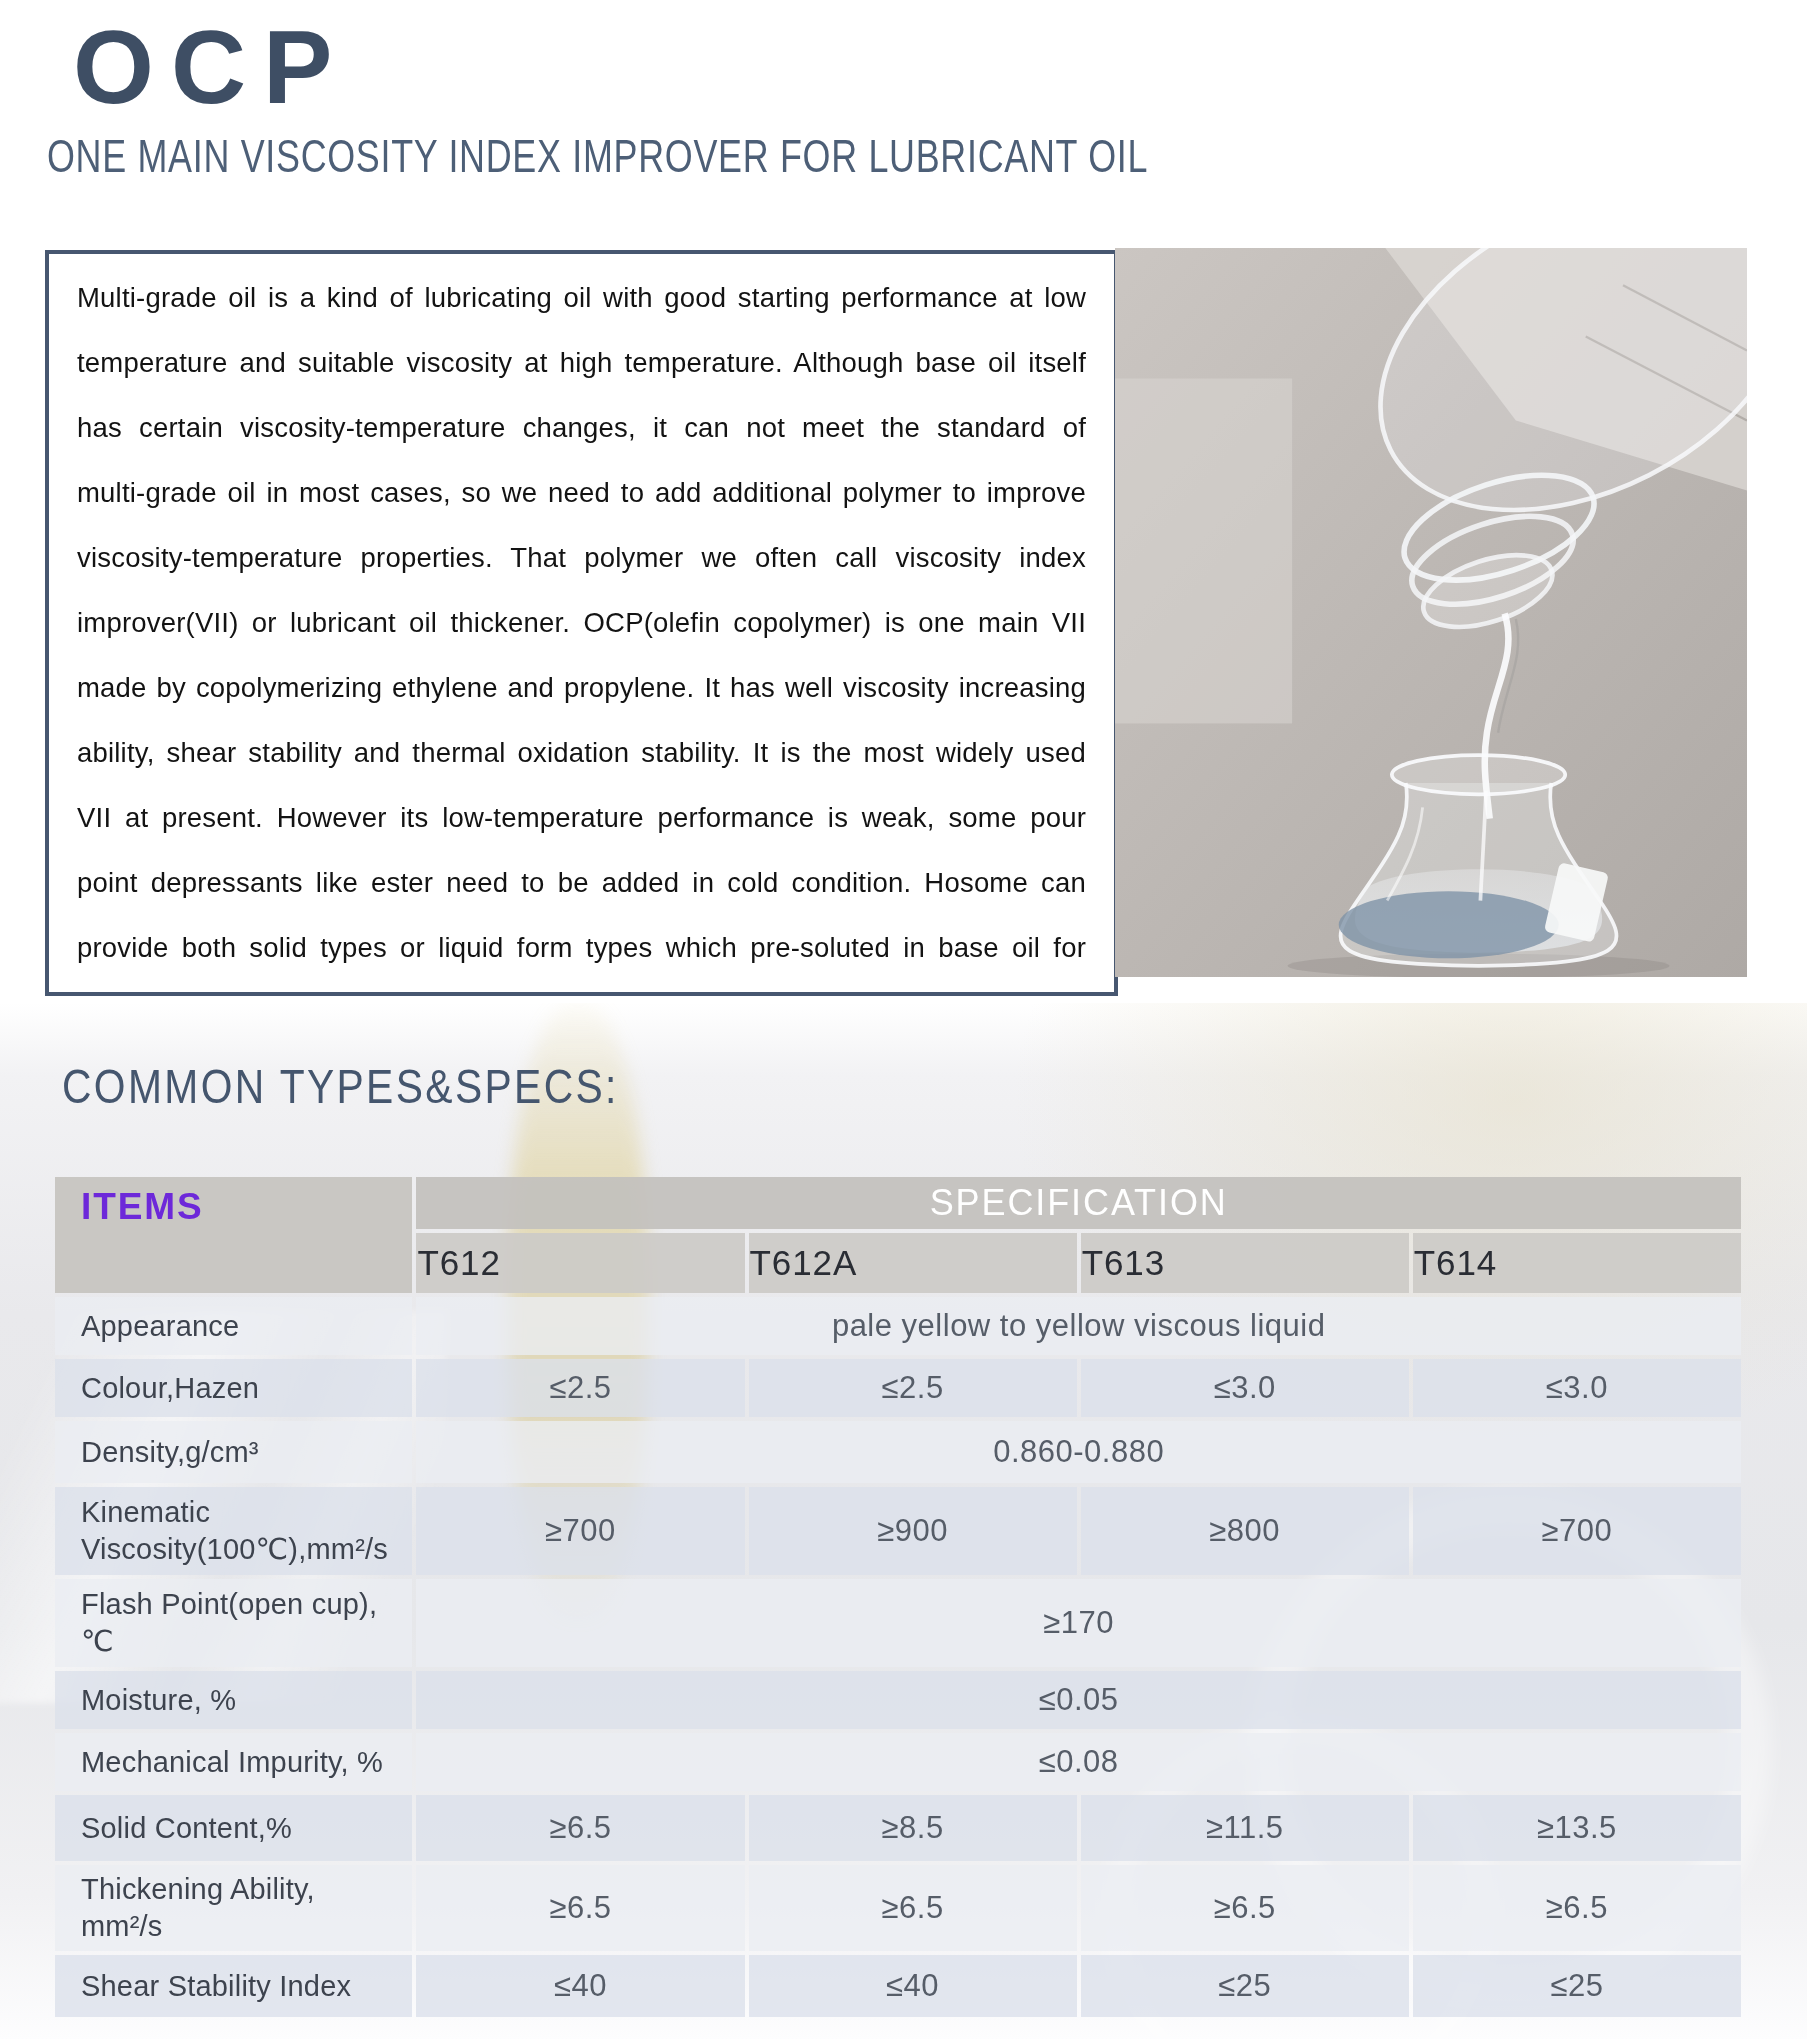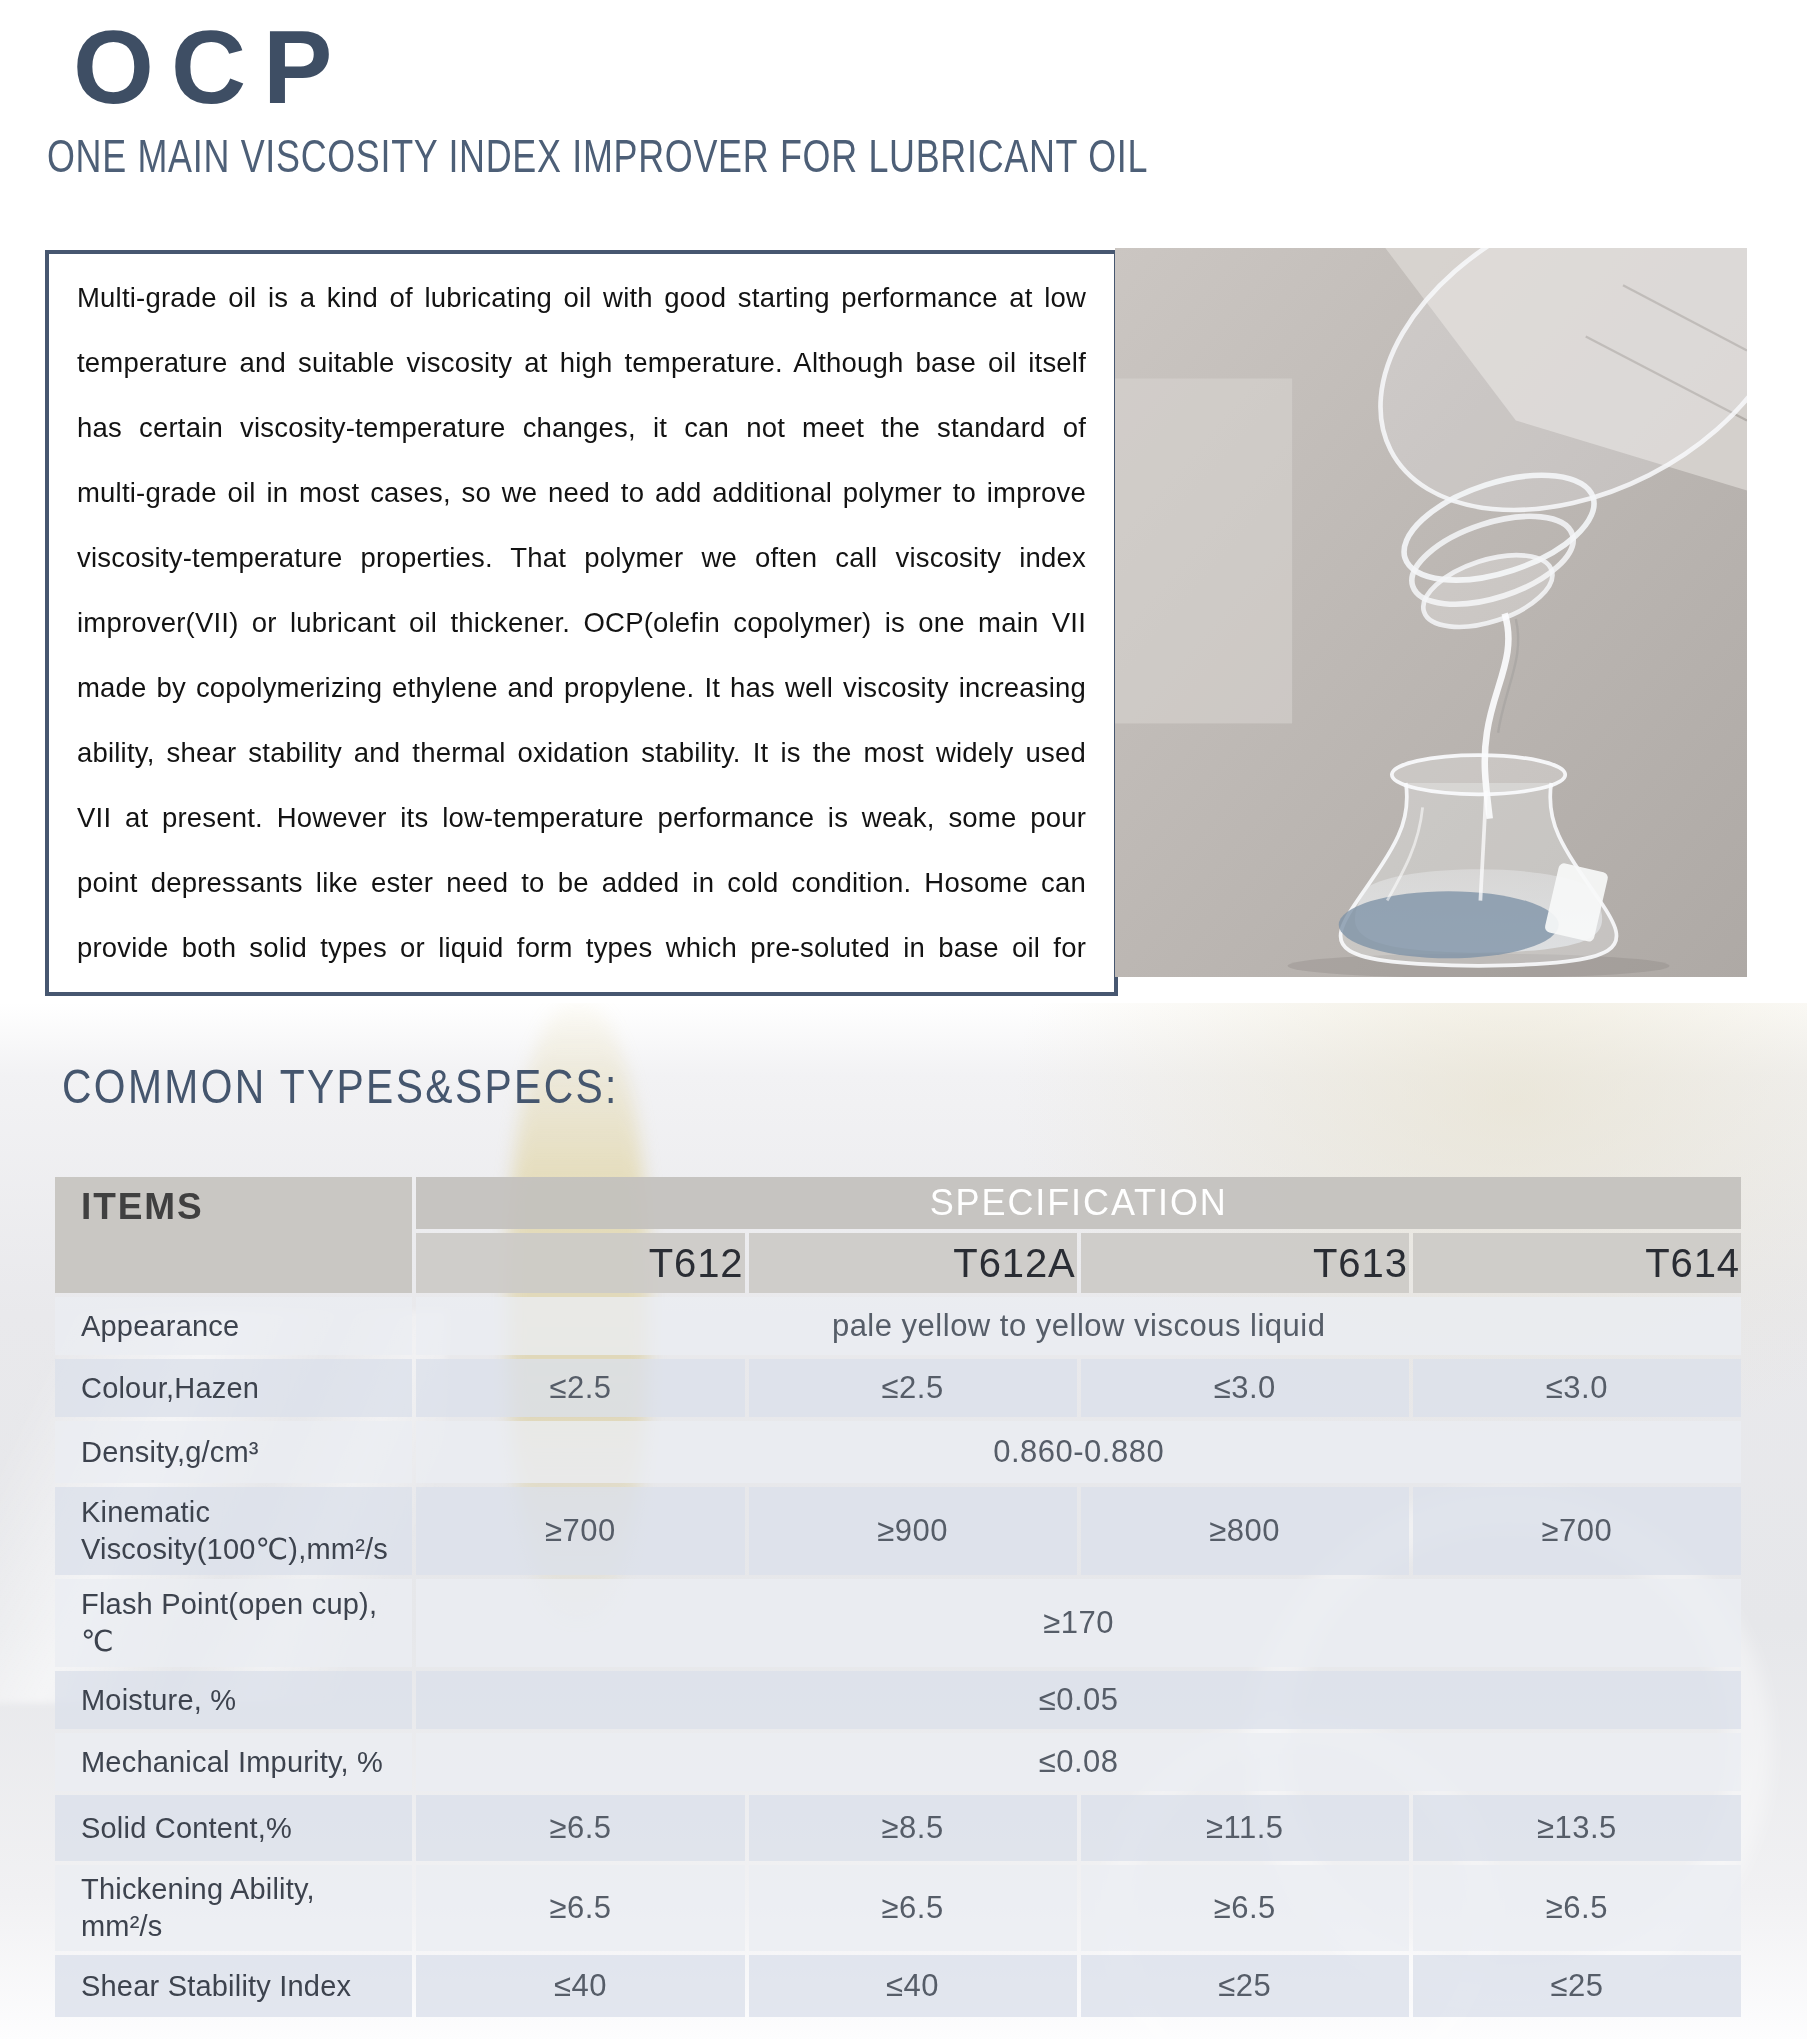--- a/index.html
+++ b/index.html
@@ -68,31 +68,31 @@
     font-size:48px;color:#45566e;letter-spacing:2.8px;white-space:nowrap;
     transform:scaleX(0.85);transform-origin:left center;
   }
   
   table.specs{
     position:absolute;left:51px;top:170px;width:1694px;
     border-collapse:separate;border-spacing:4.7px;table-layout:fixed;
   }
   table.specs td,table.specs th{box-sizing:border-box;}
   th.items-cell{
-    background:rgba(198,196,192,0.93);color:#404040;
+    background:rgba(198,196,192,0.93);color:#6d28d9;
     font-size:37px;font-weight:700;letter-spacing:1.9px;
     text-align:left;vertical-align:top;padding:9.3px 0 0 26px;
   }
   th.spec-cell{
     background:rgba(195,193,189,0.93);color:#ffffff;
     font-size:36px;font-weight:400;letter-spacing:1.9px;text-align:center;vertical-align:middle;
   }
   th.col-cell{
     background:rgba(204,202,199,0.93);color:#2a2d34;
-    font-size:40px;font-weight:400;text-align:right;vertical-align:middle;letter-spacing:0.9px;
+    font-size:35px;font-weight:400;text-align:left;vertical-align:middle;letter-spacing:0.9px;
   }
   tr.row-light td{background:rgba(235,237,242,0.78);}
   tr.row-dark  td{background:rgba(219,224,235,0.78);}
   td.label-cell{
     color:#3d434e;font-size:29px;text-align:left;vertical-align:middle;
     padding-left:26px;white-space:pre-line;line-height:37px;letter-spacing:0.2px;
   }
   td.value-cell{
     color:#565d68;font-size:31px;text-align:center;vertical-align:middle;letter-spacing:0.5px;
   }

